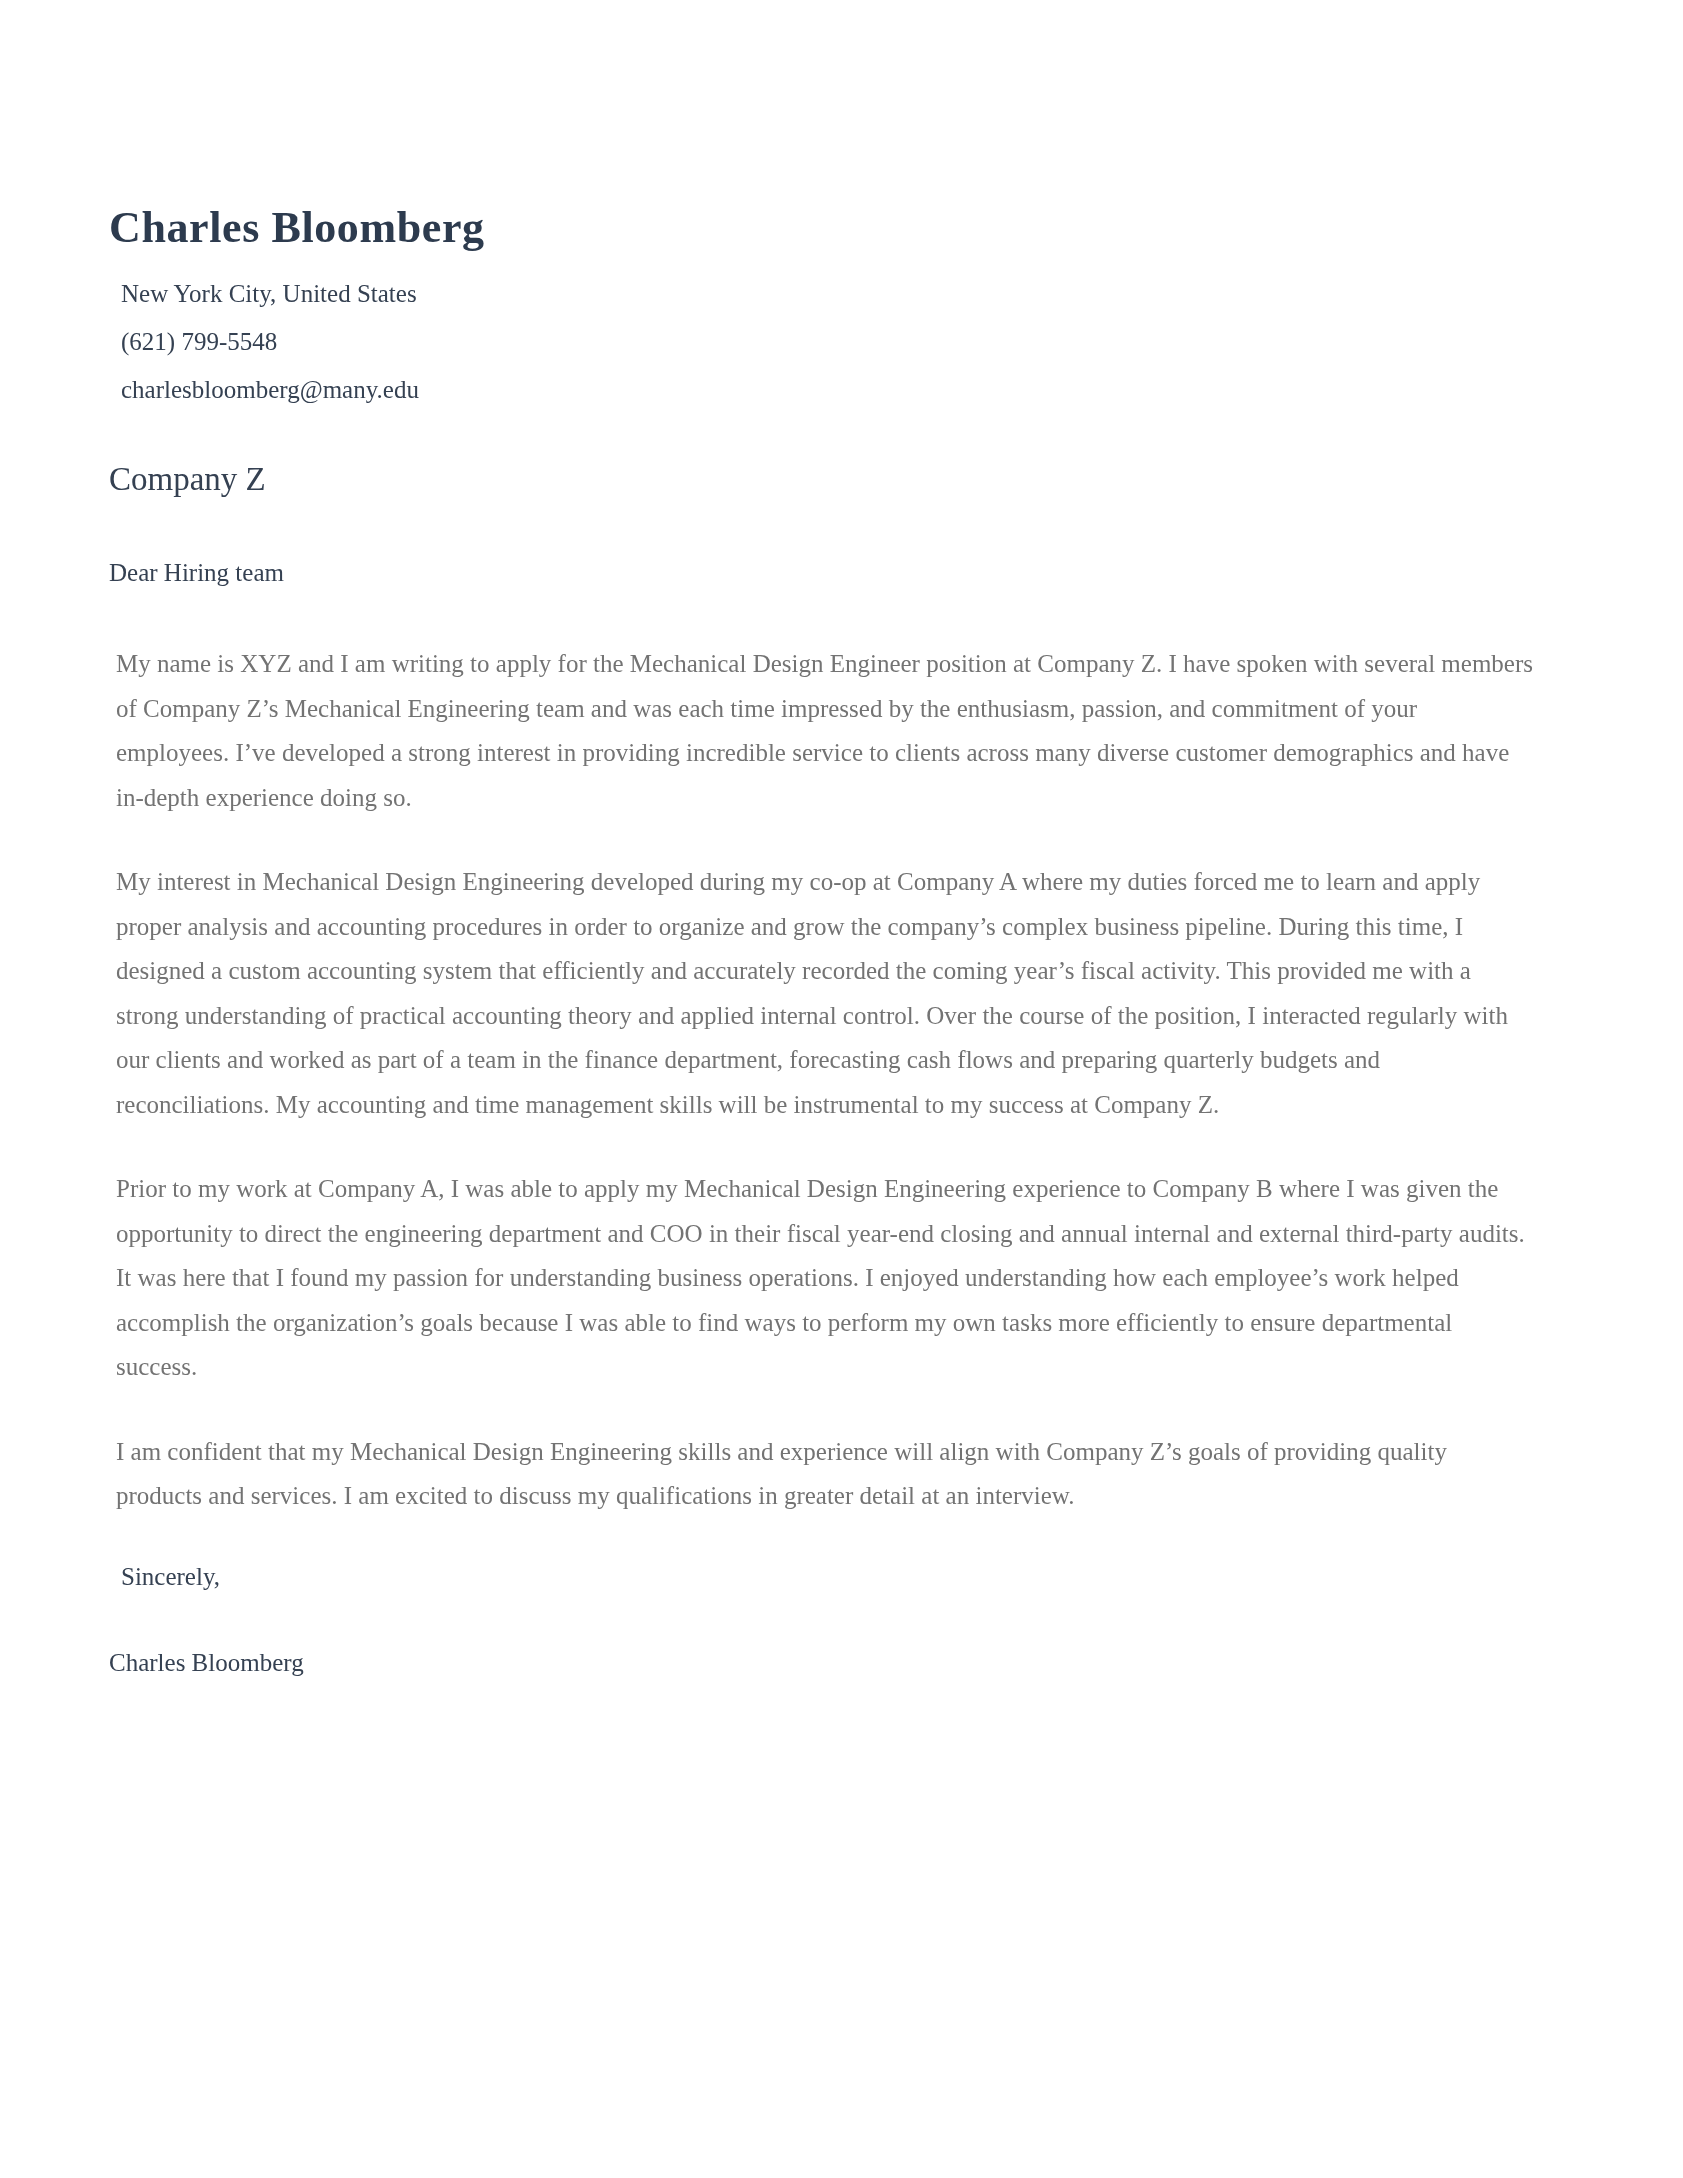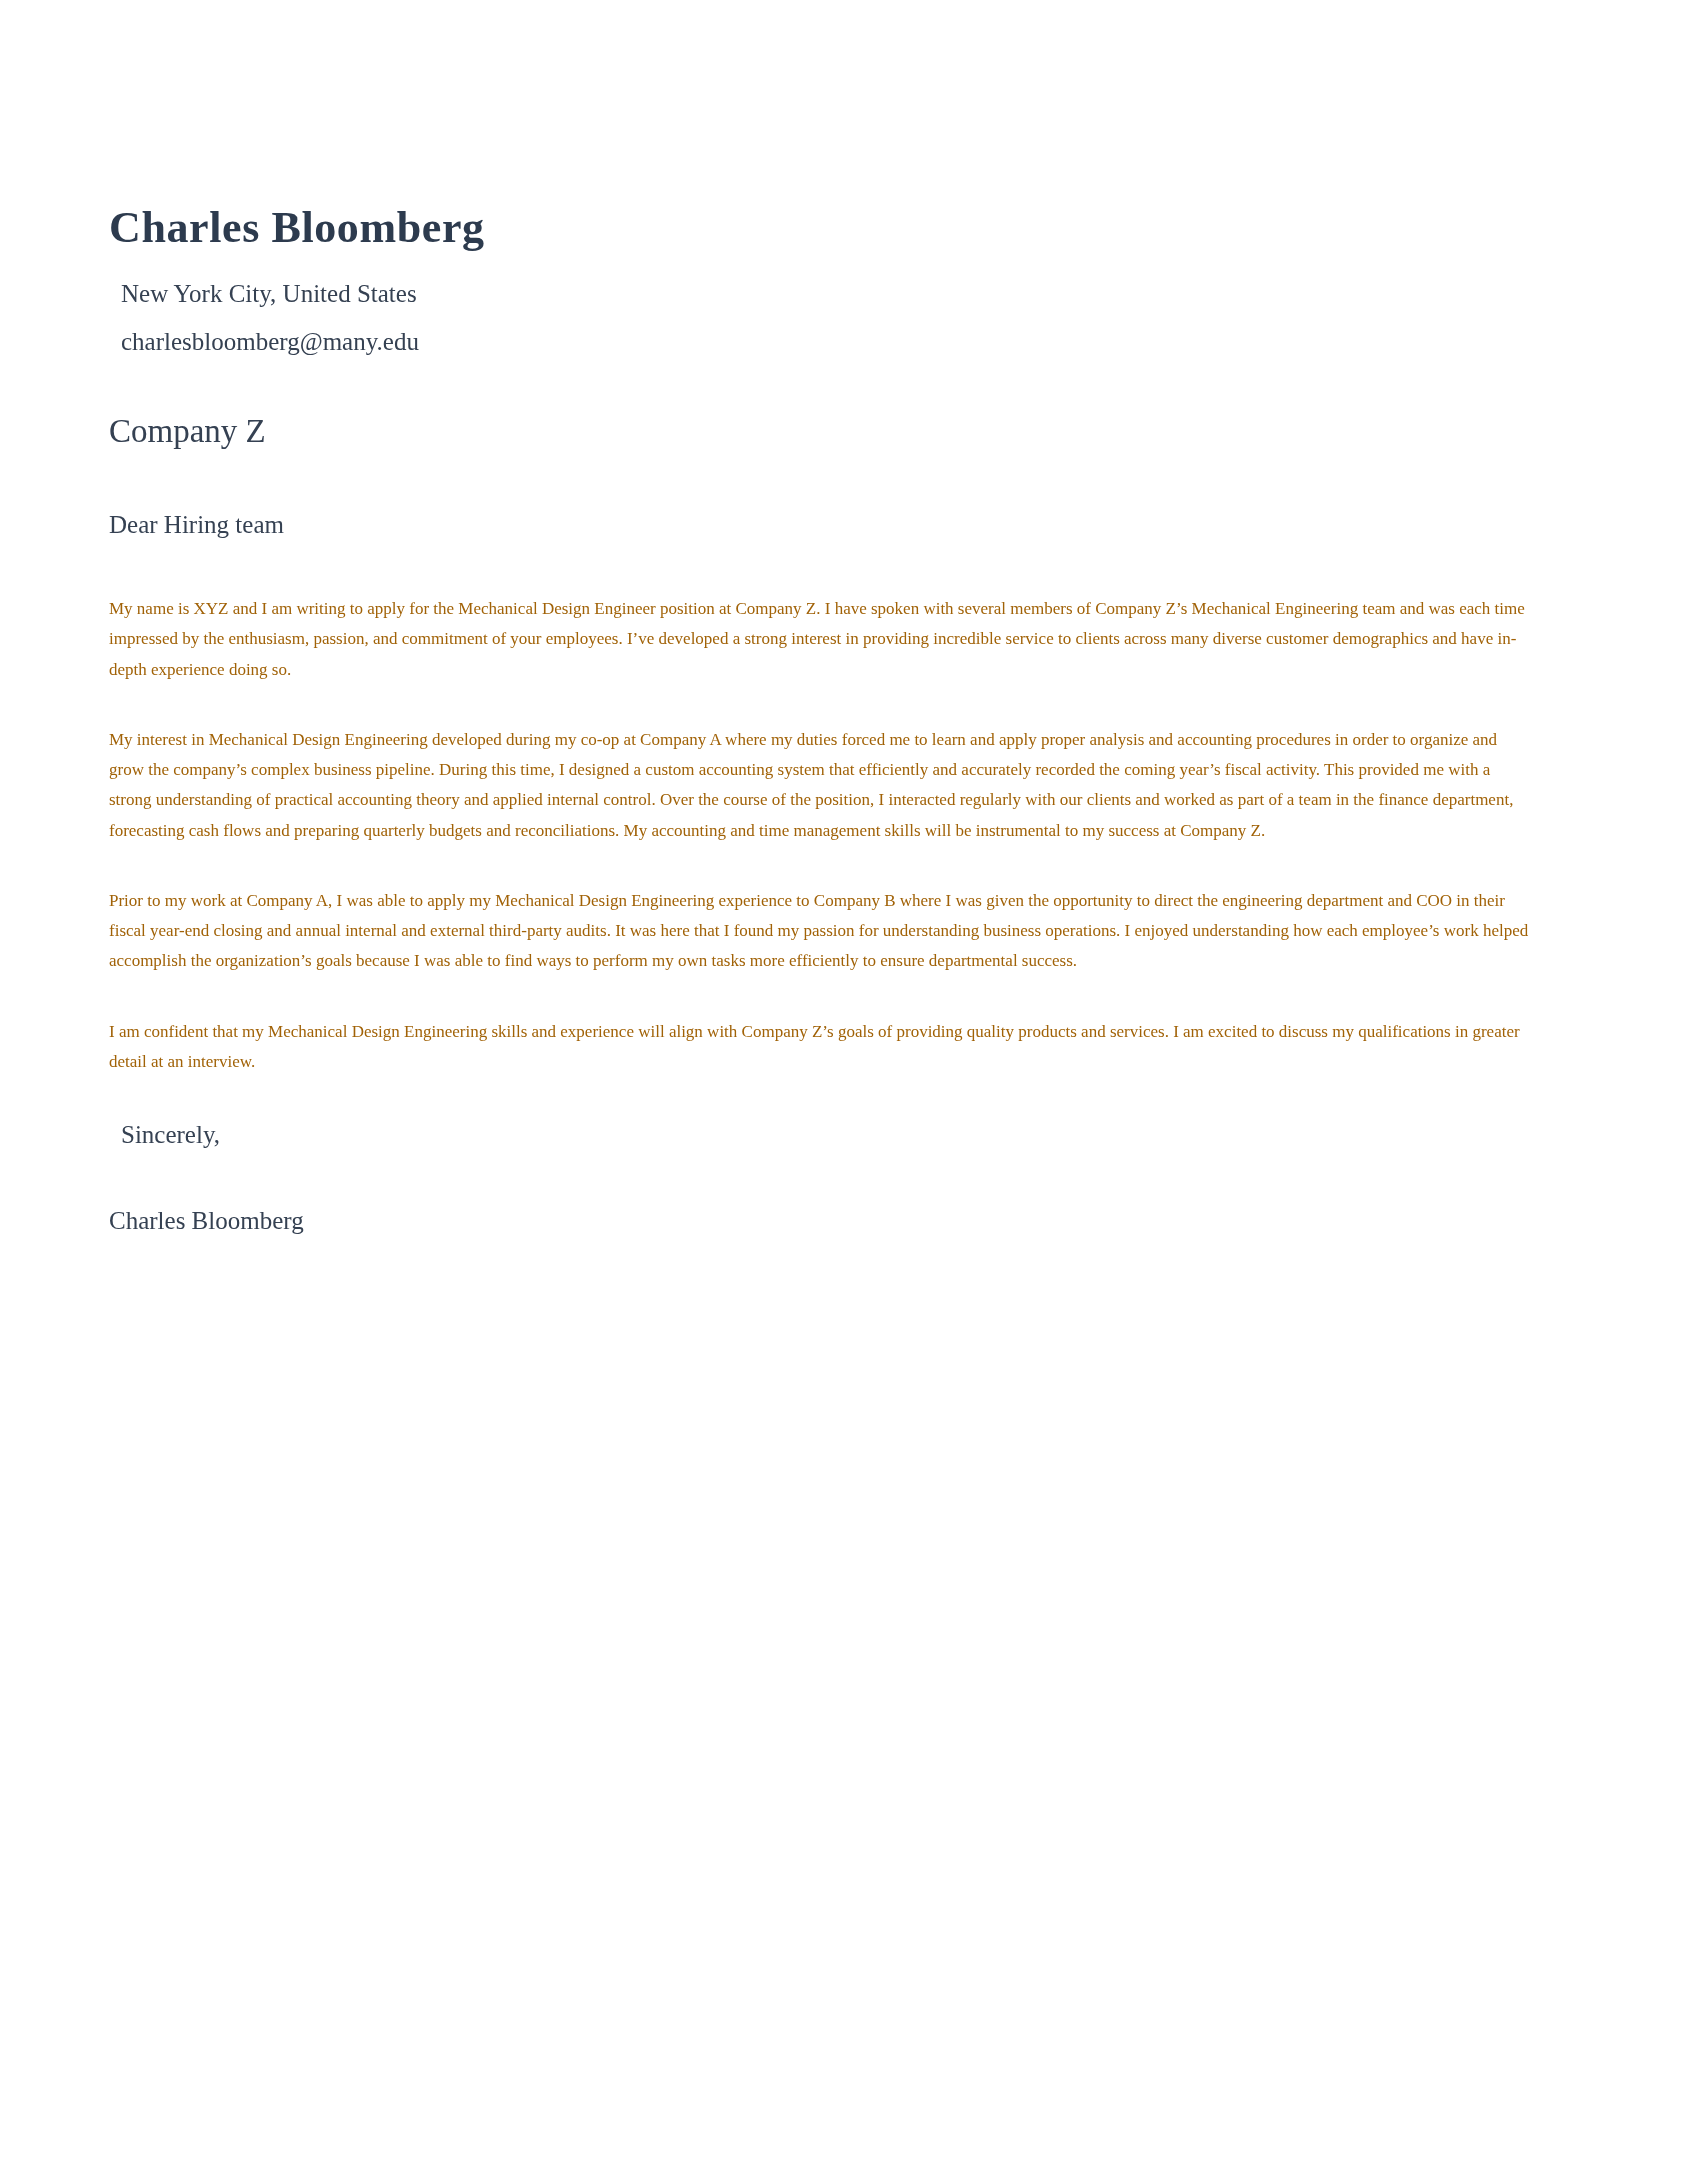--- a/index.html
+++ b/index.html
@@ -47,25 +47,25 @@
     color: #354152;
     margin: 0 0 51px 0;
   }
   .salutation {
     font-size: 25px;
     line-height: 1.45;
     color: #354152;
     margin: 18px 0 51px 0;
   }
   .body-paragraph {
-    font-size: 17px;
+    font-size: 25px;
     line-height: 1.78;
-    color: #a16207;
+    color: #737373;
     text-align: left;
-    margin: 0 0 40px 0;
+    margin: 0 0 40px 7px;
   }
   .closing-line {
     font-size: 25px;
     line-height: 1.45;
     color: #354152;
     margin: 0 0 50px 12px;
   }
   .signature-name {
     font-size: 25px;
     line-height: 1.45;
@@ -76,20 +76,21 @@
 </head>
 <body>
 
 <div class="page">
   <div class="letter">
 
     <h1 class="name-heading">Charles Bloomberg</h1>
 
     <div class="contact-block">
       <p class="contact-line">New York City, United States</p>
+      <p class="contact-line">(621) 799-5548</p>
       <p class="contact-line">charlesbloomberg@many.edu</p>
     </div>
 
     <p class="recipient">Company Z</p>
 
     <p class="salutation">Dear Hiring team</p>
 
     <p class="body-paragraph">My name is XYZ and I am writing to apply for the Mechanical Design Engineer position at Company Z. I have spoken with several members of Company Z’s Mechanical Engineering team and was each time impressed by the enthusiasm, passion, and commitment of your employees. I’ve developed a strong interest in providing incredible service to clients across many diverse customer demographics and have in-depth experience doing so.</p>
 
     <p class="body-paragraph">My interest in Mechanical Design Engineering developed during my co-op at Company A where my duties forced me to learn and apply proper analysis and accounting procedures in order to organize and grow the company’s complex business pipeline. During this time, I designed a custom accounting system that efficiently and accurately recorded the coming year’s fiscal activity. This provided me with a strong understanding of practical accounting theory and applied internal control. Over the course of the position, I interacted regularly with our clients and worked as part of a team in the finance department, forecasting cash flows and preparing quarterly budgets and reconciliations. My accounting and time management skills will be instrumental to my success at Company Z.</p>

